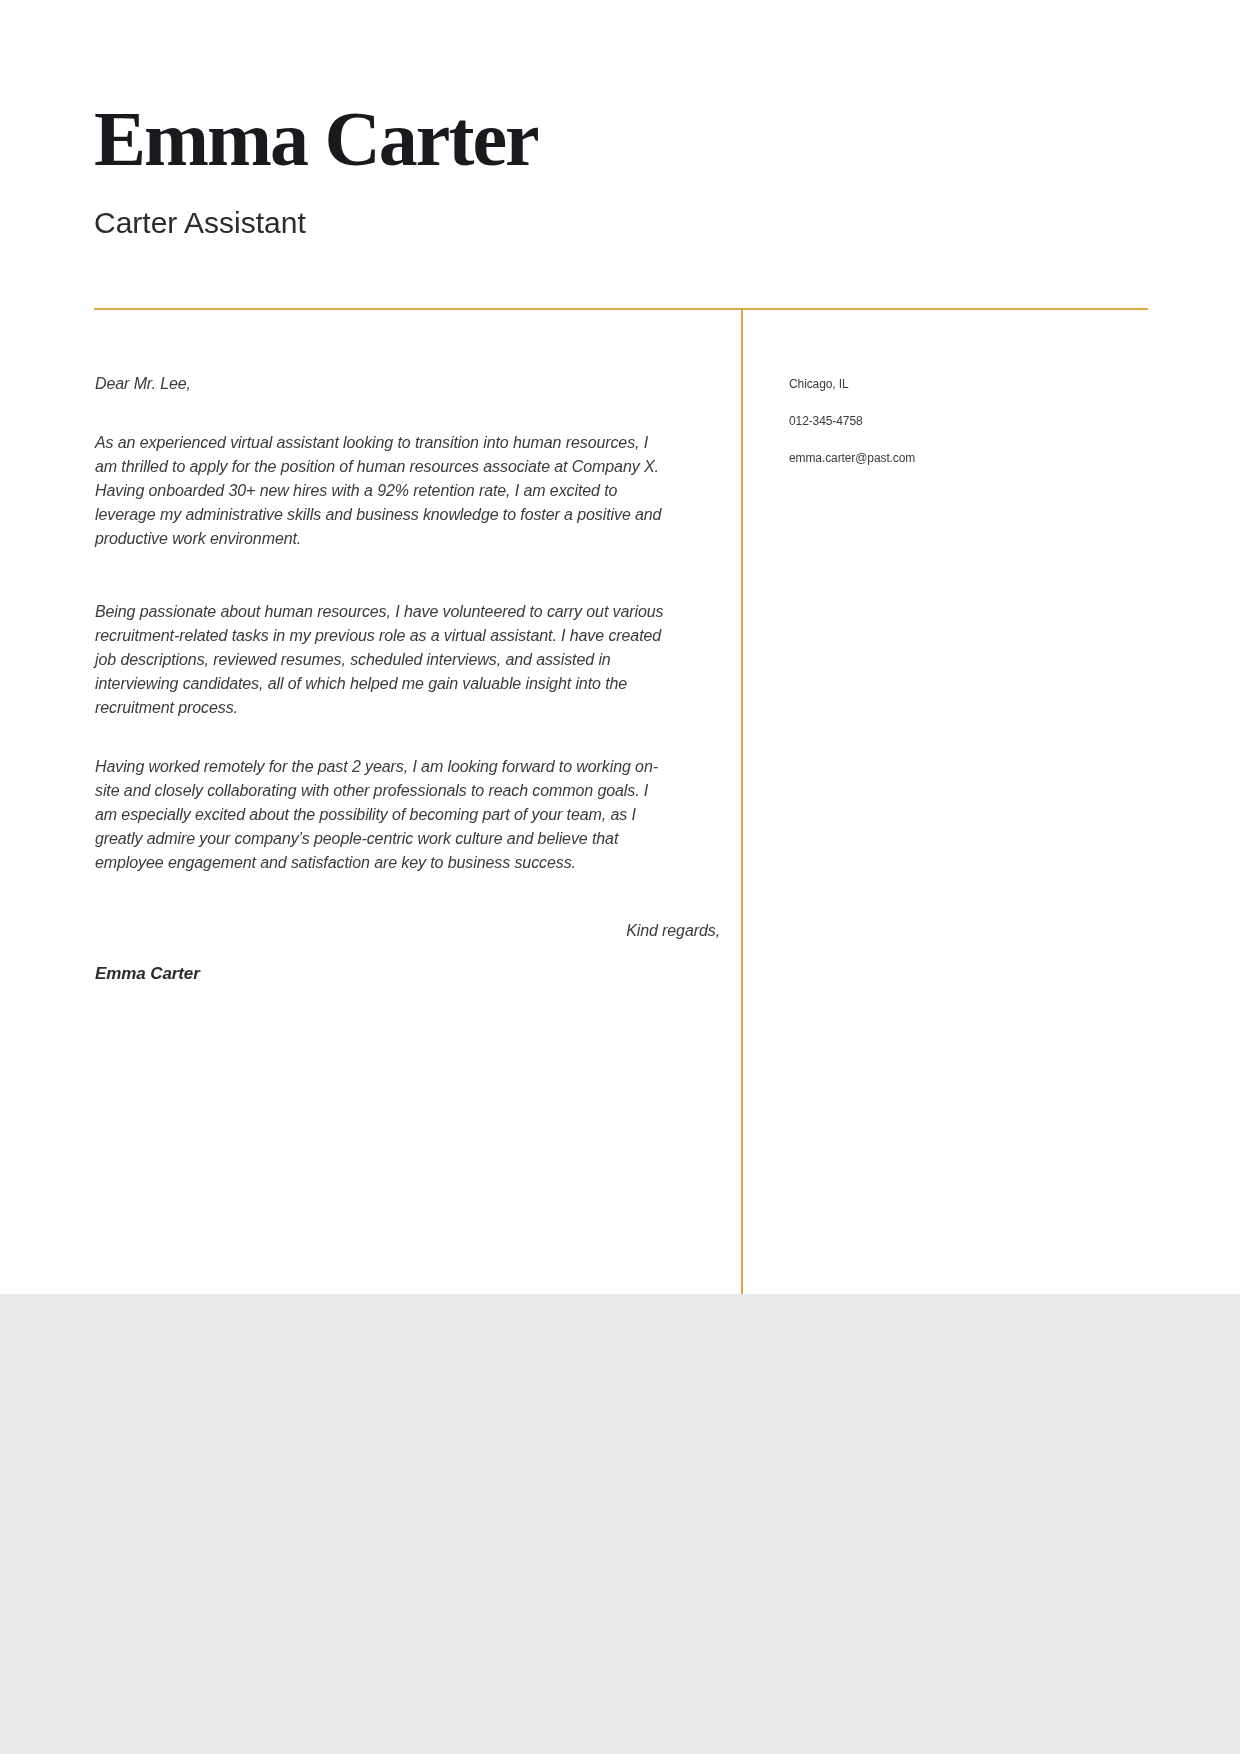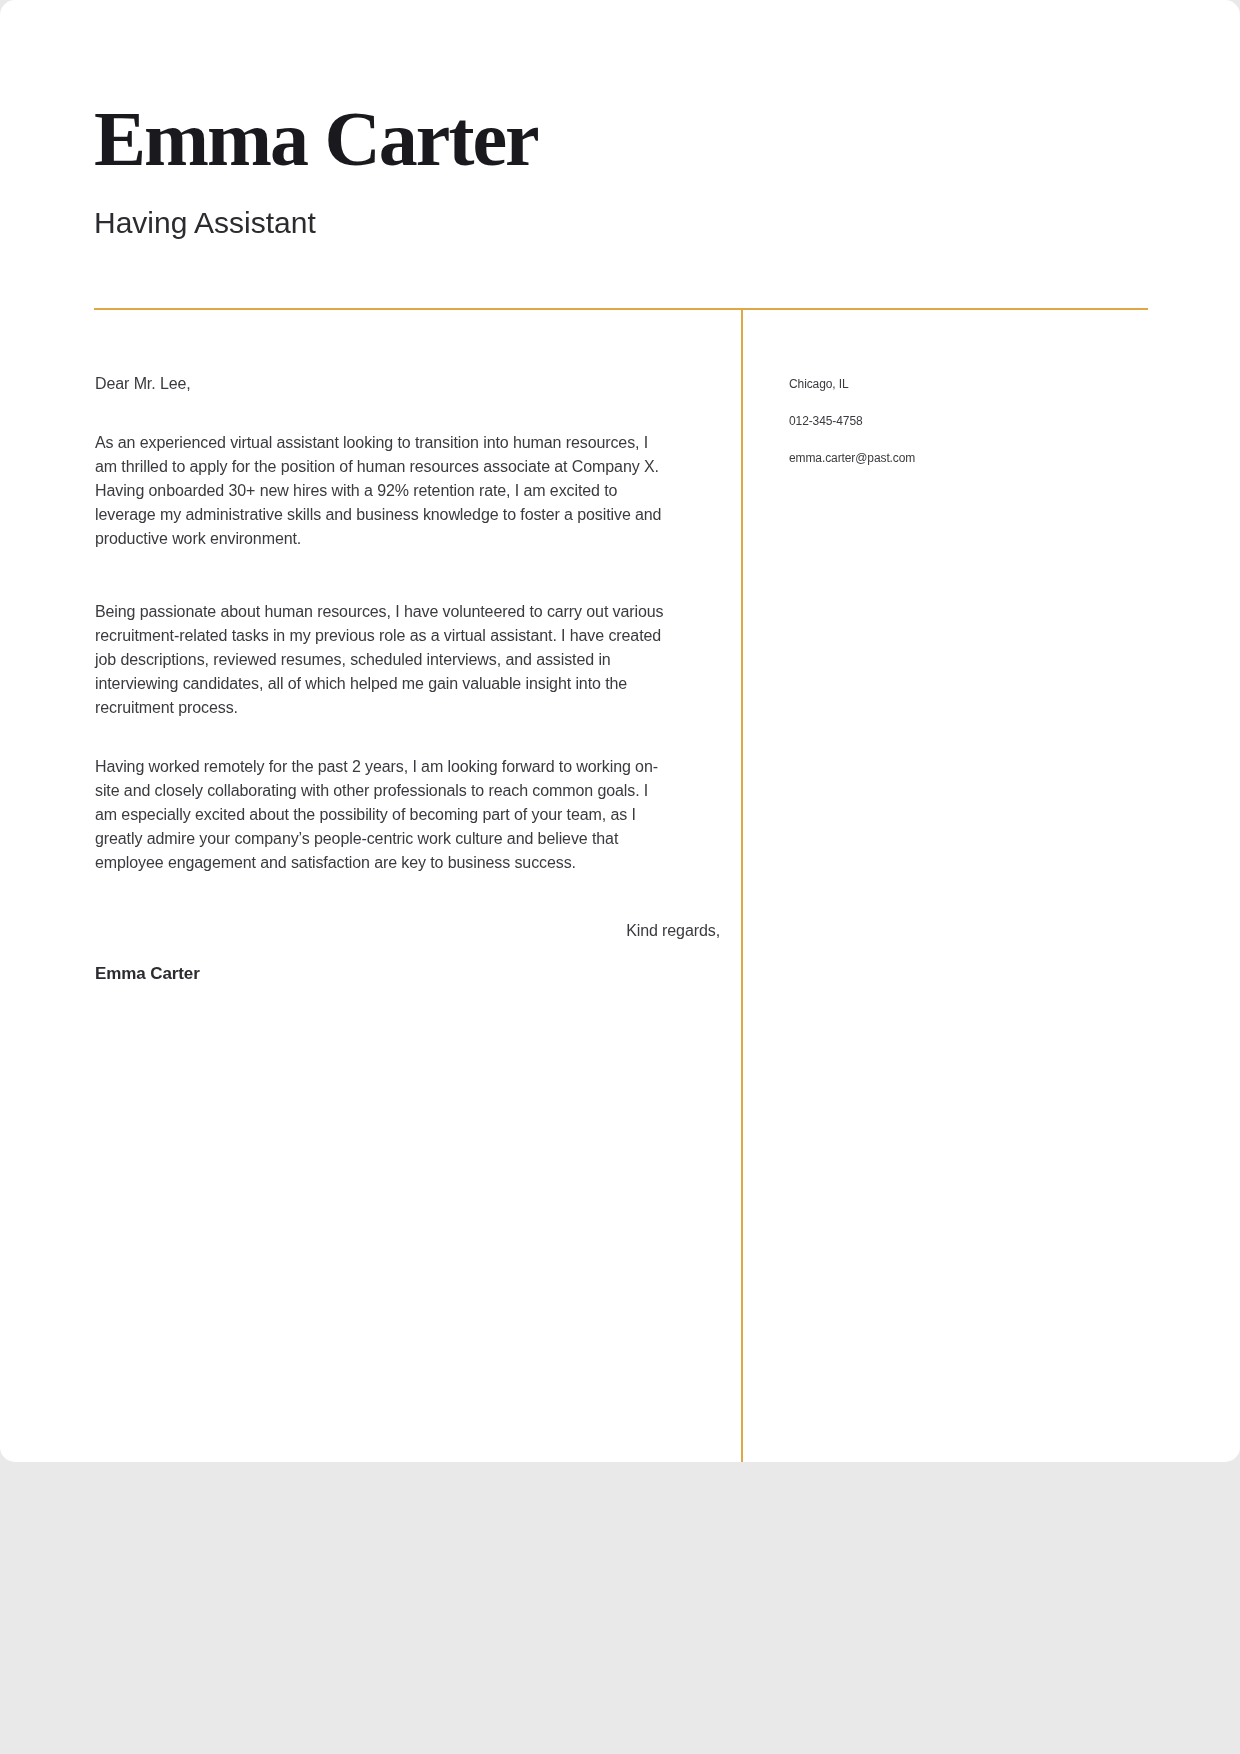--- a/index.html
+++ b/index.html
@@ -5,26 +5,25 @@
   :root{
     --accent:#E0A745;
     --body-text:#3A3A3F;
     --heading-text:#1A1A1E;
     --subtitle-text:#2B2B30;
     --page-bg:#FFFFFF;
   }
   html,body{margin:0;padding:0;background:#e9e9e9;}
   .page{
     position:relative;
-    width:1240px;height:1462px;
+    width:1240px;height:1294px;
     background:var(--page-bg);
     overflow:hidden;
     font-family:"Liberation Sans","DejaVu Sans",sans-serif;
     color:var(--body-text);
-    border-radius:15px;
   }
   .name-title{
     position:absolute;left:94px;top:100px;
     margin:0;
     font-family:"Liberation Serif","DejaVu Serif",serif;
     font-weight:700;
     font-size:78px;line-height:1;
     letter-spacing:-2px;
     color:var(--heading-text);
     white-space:nowrap;
@@ -48,20 +47,21 @@
   }
   .letter{
     position:absolute;left:95px;top:372px;
     width:625px;
     font-size:16px;line-height:24px;
     letter-spacing:-0.1px;
   }
   .letter p{
     margin:0;
     white-space:pre-line;
+    font-style:italic;
   }
   .mb35{margin-bottom:35px !important;}
   .mb49{margin-bottom:49px !important;}
   .mb44{margin-bottom:44px !important;}
   .mb26{margin-bottom:26px !important;}
   .mb19{margin-bottom:19px !important;text-align:right;}
   .signature{
     font-size:17px;
     font-weight:700;
     color:var(--subtitle-text);
@@ -74,21 +74,21 @@
   }
   .contact-item{margin:0 0 13px 0;}
 </style>
 </head>
 <body>
 
 <div class="page">
 
   <h1 class="name-title">Emma Carter</h1>
 
-  <div class="job-subtitle">Having Assistant</div>
+  <div class="job-subtitle">Carter Assistant</div>
 
   <div class="hrule"></div>
 
   <div class="vrule"></div>
 
   <main class="letter">
     <p class="mb35">Dear Mr. Lee,</p>
 
     <p class="mb49">As an experienced virtual assistant looking to transition into human resources, I
 am thrilled to apply for the position of human resources associate at Company X.

